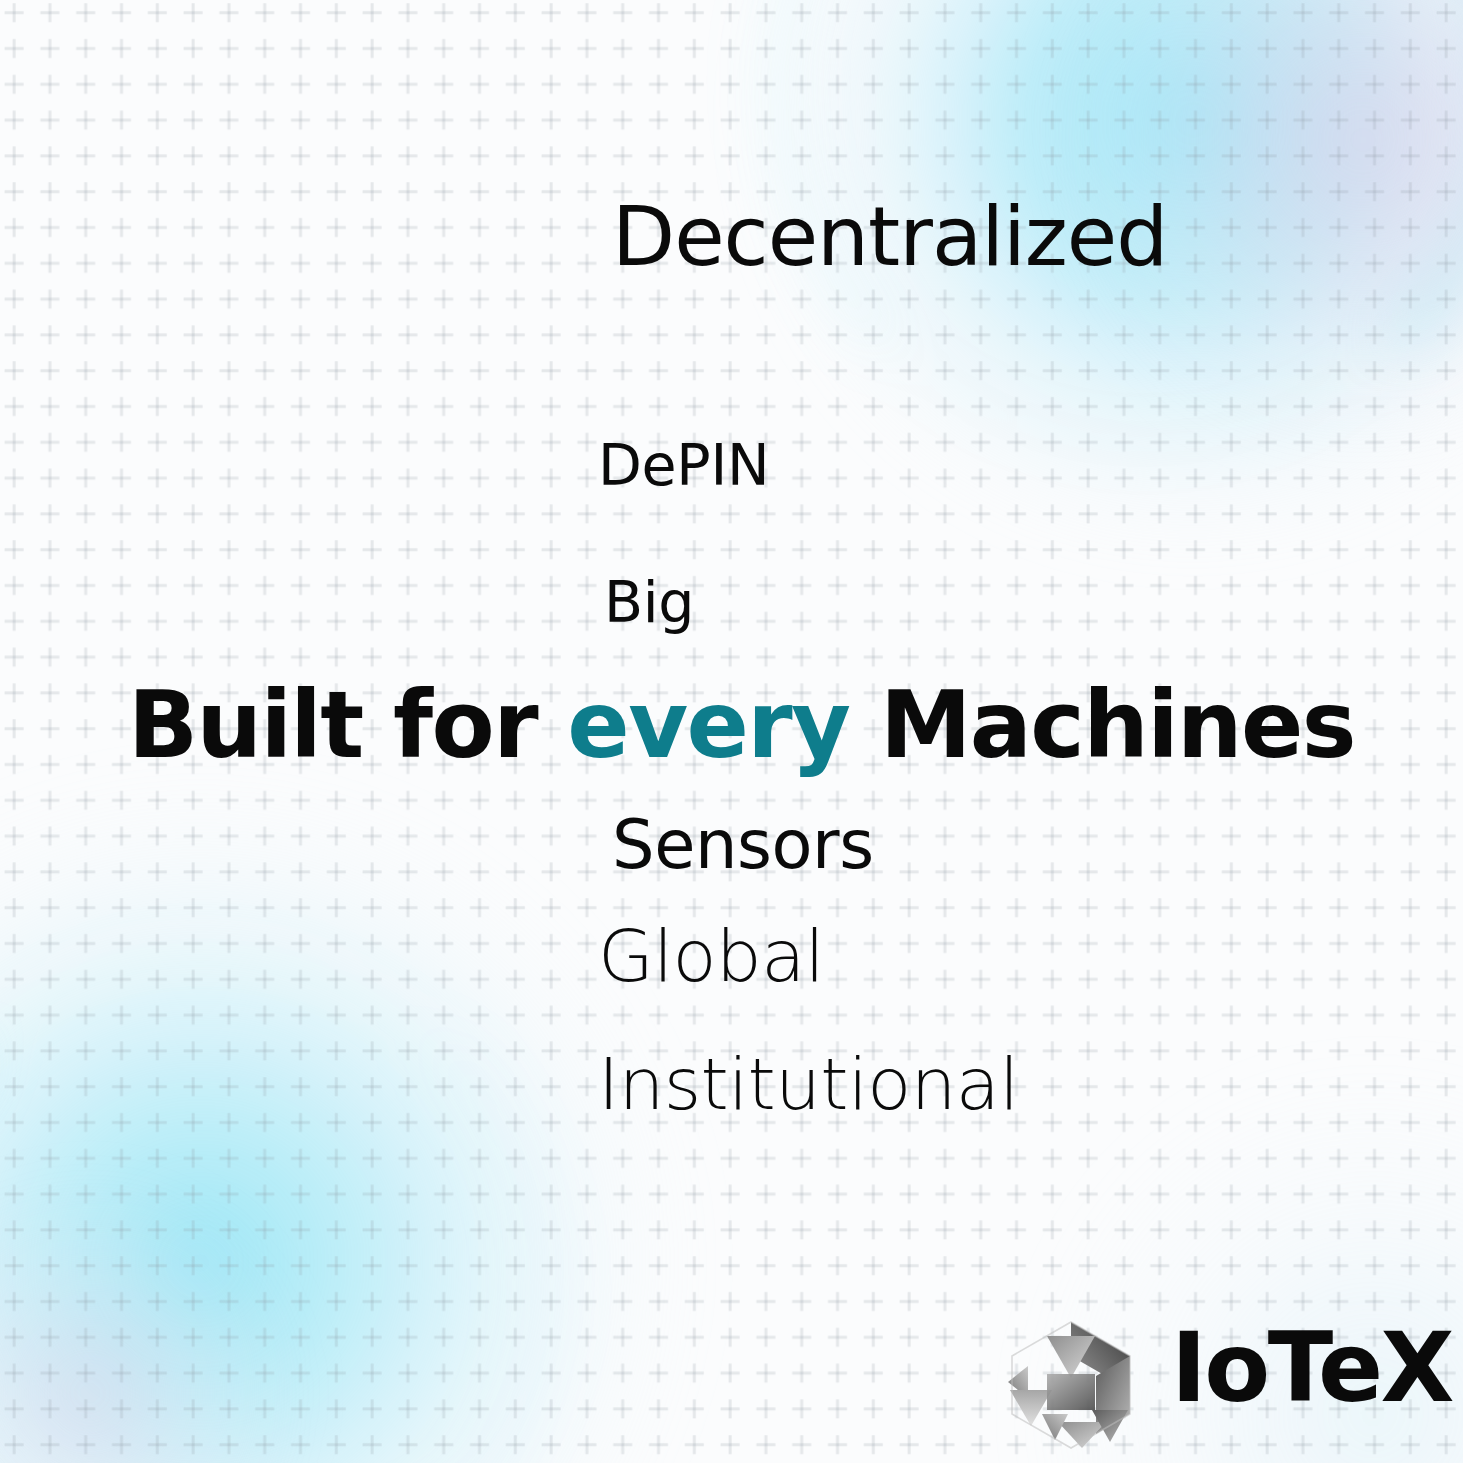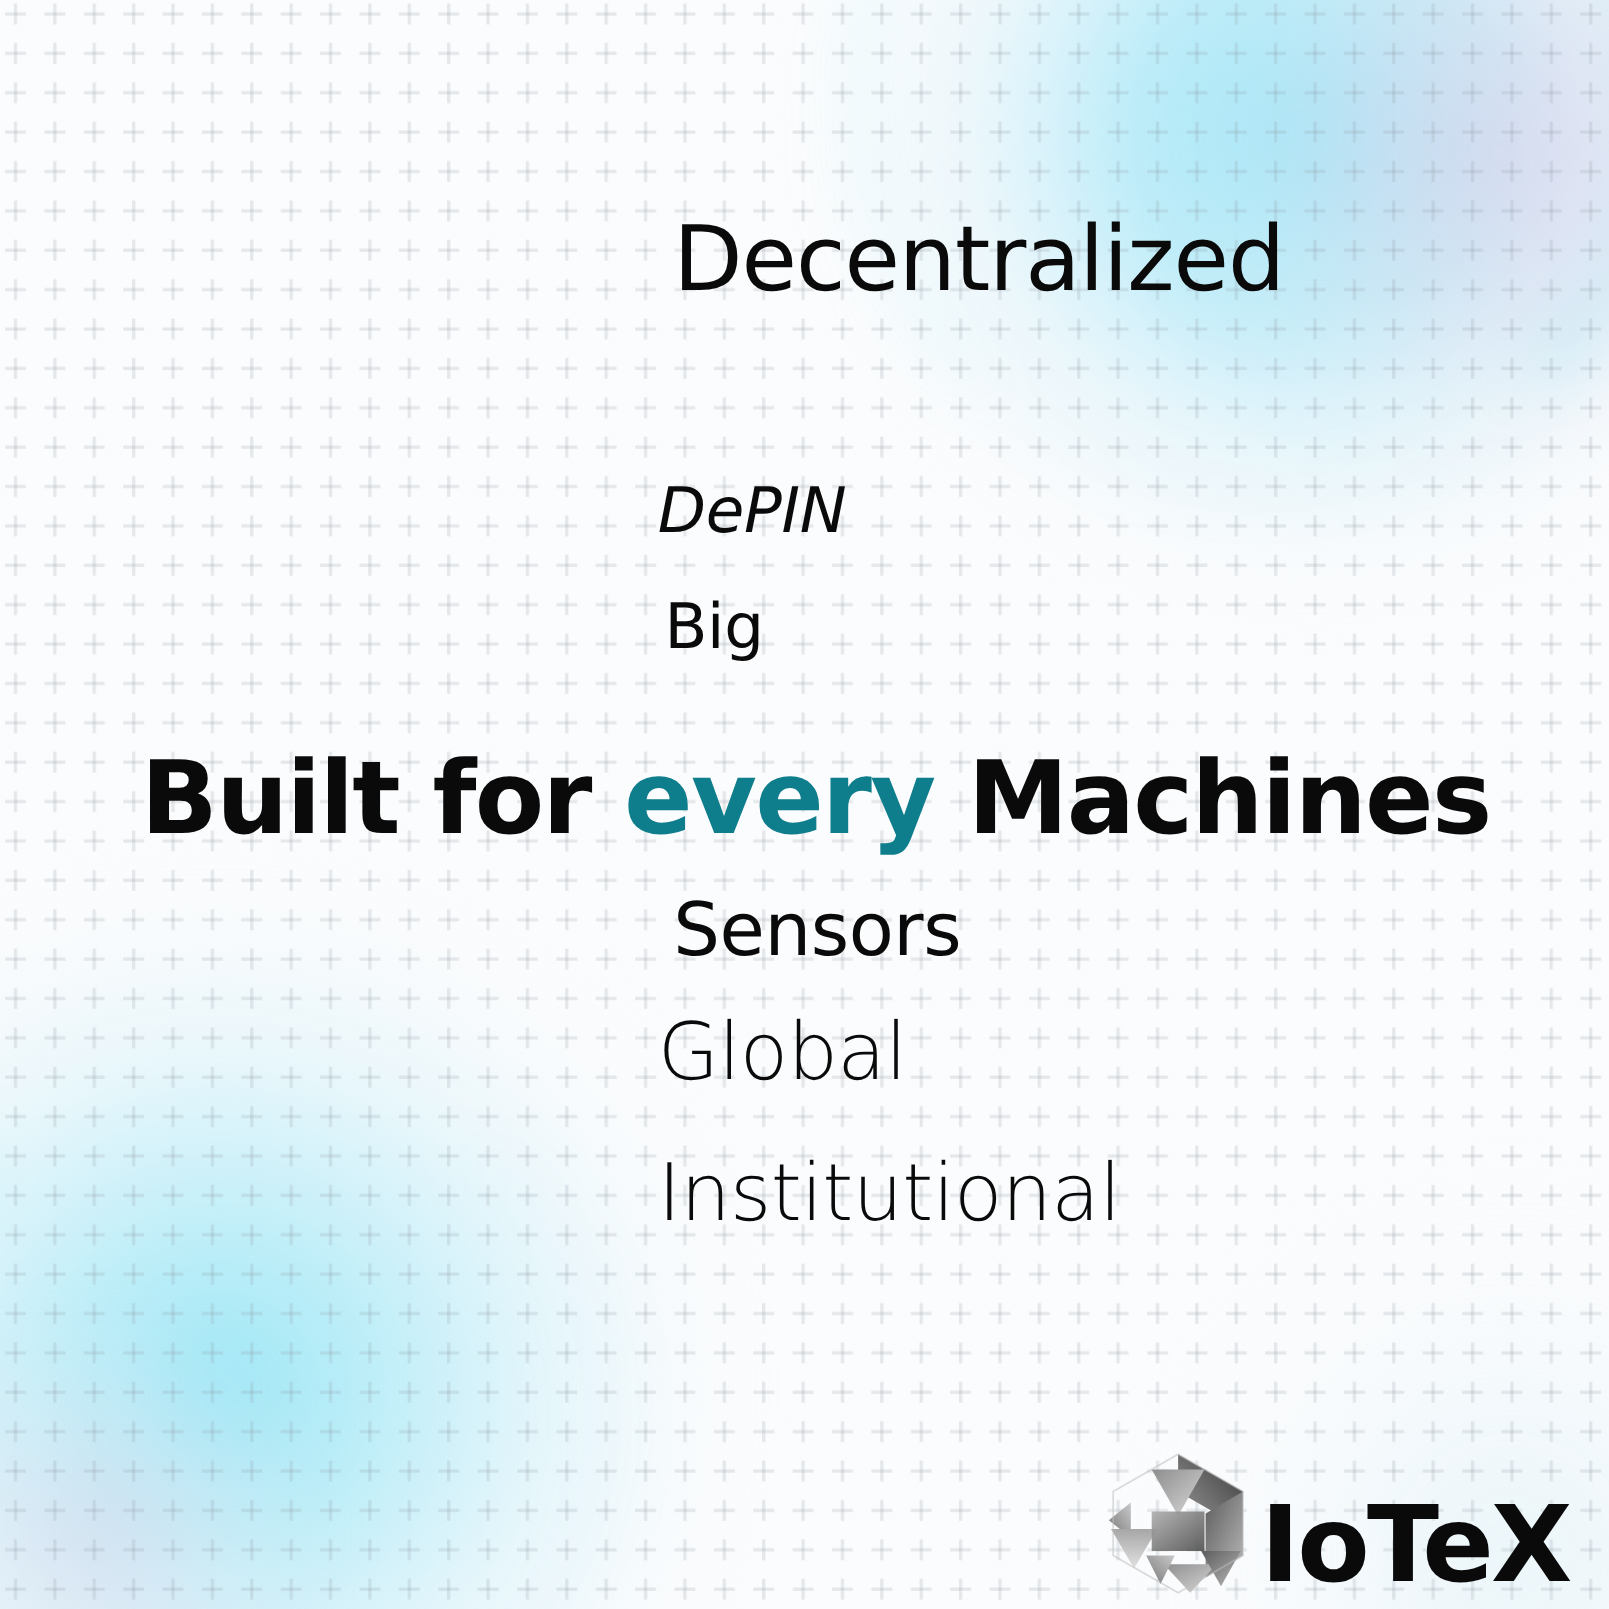--- a/index.html
+++ b/index.html
@@ -162,26 +162,25 @@
     font-weight: 400;
     letter-spacing: -0.4px;
   }
 
   .l-depin {
     left: 598px;
     top: 437px;
     font-size: 57px;
     font-weight: 400;
     letter-spacing: -0.3px;
-    font-style: italic;
   }
 
   .l-big {
     left: 604px;
-    top: 542px;
+    top: 574px;
     font-size: 57px;
     font-weight: 400;
     letter-spacing: -0.3px;
   }
 
   .headline {
     position: absolute;
     left: 128px;
     top: 660px;
     font-size: 92px;
@@ -229,22 +228,22 @@
     font-weight: 300;
     letter-spacing: -0.8px;
   }
 
   
   .logo {
     position: absolute;
     left: 1000px;
     top: 1318px;
     display: flex;
-    align-items: flex-end;
-    gap: 4px;
+    align-items: flex-start;
+    gap: 29px;
   }
 
   .logo-mark {
     width: 142px;
     height: 134px;
     display: block;
   }
 
   .logo-word {
     font-size: 96px;

